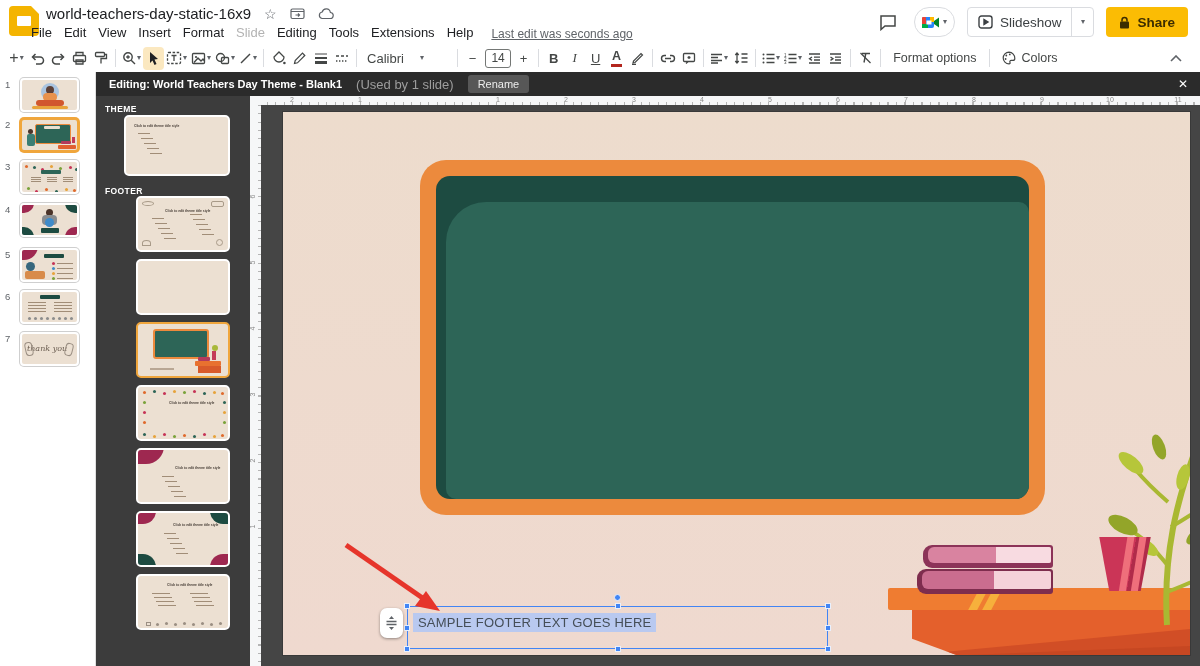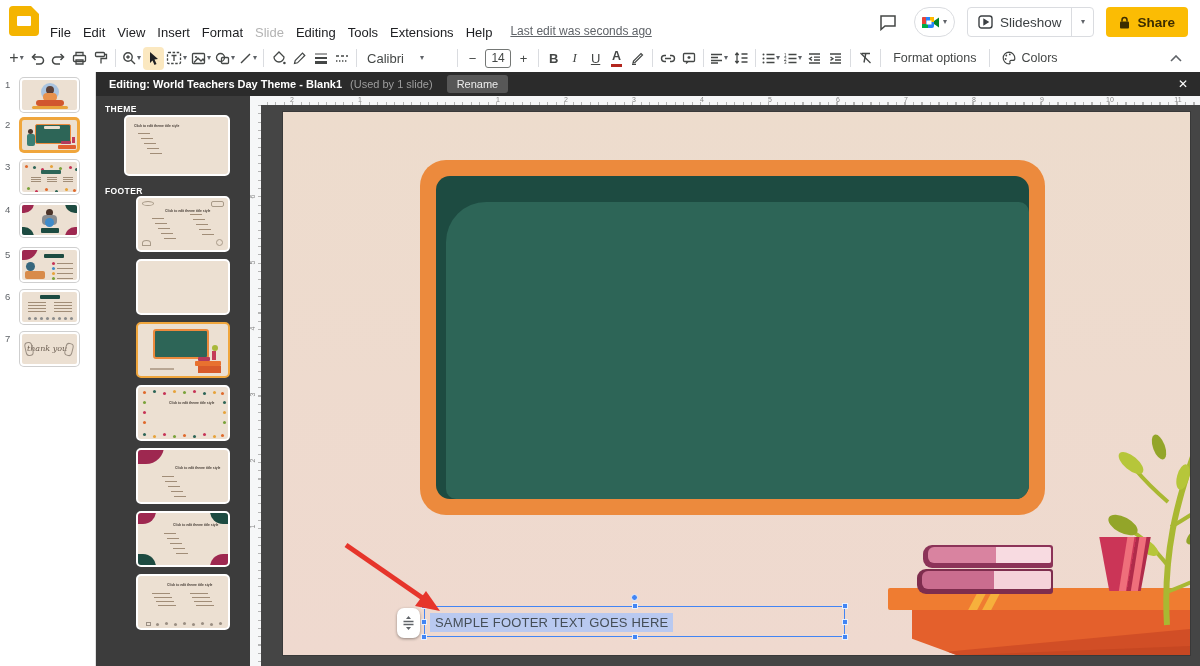--- a/index.html
+++ b/index.html
@@ -8,21 +8,21 @@
 svg{display:block}
 
 
 .topbar{height:44px;position:relative;background:#fff}
 .logo{position:absolute;left:9px;top:6px;width:30px;height:30px;background:#f4b400;border-radius:4px;display:flex;align-items:center;justify-content:center}
 .logo::after{content:"";position:absolute;right:0;top:0;border-style:solid;border-width:0 8px 8px 0;border-color:transparent #fff transparent transparent}
 .logo .slide-glyph{width:14px;height:10px;background:#fff;border-radius:1px}
 .title-row{position:absolute;left:46px;top:5px;display:flex;align-items:center;gap:13px}
 .doc-title{font-size:15px;color:#202124}
 .tb-mini{color:#5f6368;font-size:14px;line-height:1}
-.menu-row{position:absolute;left:44px;top:24px;display:flex;align-items:flex-start}
+.menu-row{position:absolute;left:25px;top:24px;display:flex;align-items:flex-end}
 .menu-item{font-size:13px;padding:1px 6px;border-radius:3px;color:#202124;cursor:default}
 .menu-item.disabled{color:#b3b3b3}
 .last-edit{font-size:12px;color:#5f6368;text-decoration:underline;margin-left:12px}
 .top-right{position:absolute;right:12px;top:7px;display:flex;align-items:center;gap:12px}
 .iconbtn{width:28px;height:28px;display:flex;align-items:center;justify-content:center;border-radius:50%}
 .meet-pill{height:30px;border:1px solid #dadce0;border-radius:15px;display:flex;align-items:center;padding:0 7px;gap:3px;background:#fff}
 .split-btn{display:flex;align-items:center;border:1px solid #dadce0;border-radius:4px;height:30px;background:#fff}
 .split-main{display:flex;align-items:center;gap:7px;padding:0 10px;font-size:13.5px;color:#3c4043}
 .split-caret{width:22px;align-self:stretch;display:flex;align-items:center;justify-content:center;border-left:1px solid #dadce0;color:#5f6368;font-size:9px}
 .share-btn{height:30px;background:#fbbc04;border-radius:4px;display:flex;align-items:center;gap:7px;padding:0 13px;font-size:13.5px;font-weight:bold;color:#3c2d00}
@@ -48,21 +48,21 @@
 .fs-item{position:absolute;left:0;width:96px;height:38px}
 .fs-num{position:absolute;left:5px;top:1px;font-size:9.5px;color:#5f6368}
 .fs-thumb{position:absolute;left:20px;top:0;width:59px;height:34px;background:#ece0d2;border:2px solid #fff;border-radius:4px;box-shadow:0 0 0 1px #cfcfcf;overflow:hidden}
 .fs-thumb.sel{border-color:#f0a63c;box-shadow:0 0 0 1px #f0a63c}
 .d{position:absolute}
 
 
 .themebar{position:absolute;left:96px;top:0;right:0;height:24px;background:#2b2b2b;display:flex;align-items:center;color:#fff}
 .tb-left{width:154px;flex:none;display:flex;align-items:center;justify-content:space-between;padding:0 7px 0 9px;font-size:11px;font-weight:bold}
 .tb-edit{font-size:11px;font-weight:bold;margin-left:13px;white-space:nowrap}
-.tb-used{font-size:11px;color:#9d9d9d;margin-left:8px;white-space:nowrap}
+.tb-used{font-size:13px;color:#9d9d9d;margin-left:14px;white-space:nowrap}
 .rename-btn{margin-left:14px;background:#575757;color:#ececec;font-size:11px;border-radius:3px;padding:3px 10px}
 .tb-close{margin-left:auto;margin-right:12px;font-size:12px;color:#fff}
 
 
 .panel{position:absolute;left:96px;top:24px;width:154px;bottom:0;background:#3c3c3c;overflow:hidden}
 .p-label{position:absolute;left:9px;font-size:8.5px;font-weight:bold;color:#fff;letter-spacing:.4px}
 .p-thumb{position:absolute;background:#ece0d2;border:2px solid #fff;border-radius:5px;overflow:hidden}
 .p-thumb.sel{border-color:#f0a63c}
 .mini-title{position:absolute;width:200%;text-align:center;font-size:8px;font-weight:bold;color:#4a4039;transform:scale(.42);transform-origin:0 0;white-space:nowrap}
 .casc{position:absolute;width:12px;height:1px;background:#a18d77;box-shadow:3px 5px 0 #a18d77,6px 10px 0 #a18d77,9px 15px 0 #a18d77,12px 20px 0 #a18d77}
@@ -92,40 +92,55 @@
 .desk-band2{position:absolute;inset:0;background:#c64722;clip-path:polygon(20% 100%,100% 80%,100% 100%)}
 
 .book{position:absolute;border-radius:9px 3px 3px 9px}
 .book .cover{position:absolute;left:5px;top:2px;right:2px;bottom:5px;border-radius:6px 2px 2px 6px}
 .book .pages{position:absolute;right:2px;top:2px;bottom:5px;width:42%;border-radius:0 2px 2px 0}
 
 .pot{position:absolute;left:814px;top:425px;width:56px;height:54px;background:linear-gradient(100deg,#cb3557 60%,#b02b4a 60%);clip-path:polygon(4% 0,96% 0,78% 100%,22% 100%);overflow:hidden}
 .pot .pstripe{position:absolute;top:-4px;width:7px;height:64px;background:#ef6f7b;transform:rotate(9deg)}
 
 
-.sel-box{position:absolute;left:141px;top:494px;width:421px;height:31px;border:1px solid #4285f4}
+.sel-box{position:absolute;left:124px;top:494px;width:421px;height:43px;border:1px solid #4285f4}
 .footer-text{display:inline-block;margin:6px 0 0 5px;padding:2px 5px;background:#b9c9f0;color:#454e57;font-size:13px;letter-spacing:.2px;white-space:nowrap}
 .hd{position:absolute;width:6px;height:6px;background:#4285f4;border:1px solid #e8f0fe}
 .rot{position:absolute;left:calc(50% - 4px);top:-13px;width:7px;height:7px;border-radius:50%;background:#4285f4;border:1px solid #e8f0fe}
 .autofit{position:absolute;left:-28px;top:1px;width:23px;height:30px;background:#fff;border-radius:7px;box-shadow:0 1px 3px rgba(0,0,0,.4);display:flex;align-items:center;justify-content:center}
 
 .arrow-svg{position:absolute;left:55px;top:425px;pointer-events:none}
 
 
 .dotset{width:3px;height:3px;border-radius:50%;position:absolute}
 .wedge{position:absolute;width:14px;height:10px}
 .scriptxt{font-family:"DejaVu Serif",serif;font-style:italic;font-size:8px;color:#6a5c50}
 </style>
 </head>
 <body>
 
 <header class="topbar">
   <div class="logo">
       <div class="slide-glyph"></div>
     </div>
+  <div class="title-row">
+    <span class="doc-title">world-teachers-day-static-16x9</span>
+    <span class="tb-mini">☆</span>
+    <span class="tb-mini">
+        <svg width="15" height="13" viewBox="0 0 15 13" fill="none" stroke="#5f6368" stroke-width="1.2">
+          <rect x="1" y="2" width="13" height="9.5" rx="1.5"></rect>
+          <path d="M1 4.5h13M5.5 8h4M8 6.5 9.5 8 8 9.5"></path>
+        </svg>
+      </span>
+    <span class="tb-mini">
+        <svg width="16" height="12" viewBox="0 0 16 12" fill="none" stroke="#5f6368" stroke-width="1.2">
+          <path d="M4 10.5h8a3 3 0 0 0 .4-6A4.2 4.2 0 0 0 4.2 4 3.3 3.3 0 0 0 4 10.5z"></path>
+        </svg>
+      </span>
+  </div>
   <nav class="menu-row">
     <span class="menu-item">File</span>
     <span class="menu-item">Edit</span>
     <span class="menu-item">View</span>
     <span class="menu-item">Insert</span>
     <span class="menu-item">Format</span>
     <span class="menu-item disabled">Slide</span>
     <span class="menu-item">Editing</span>
     <span class="menu-item">Tools</span>
     <span class="menu-item">Extensions</span>

